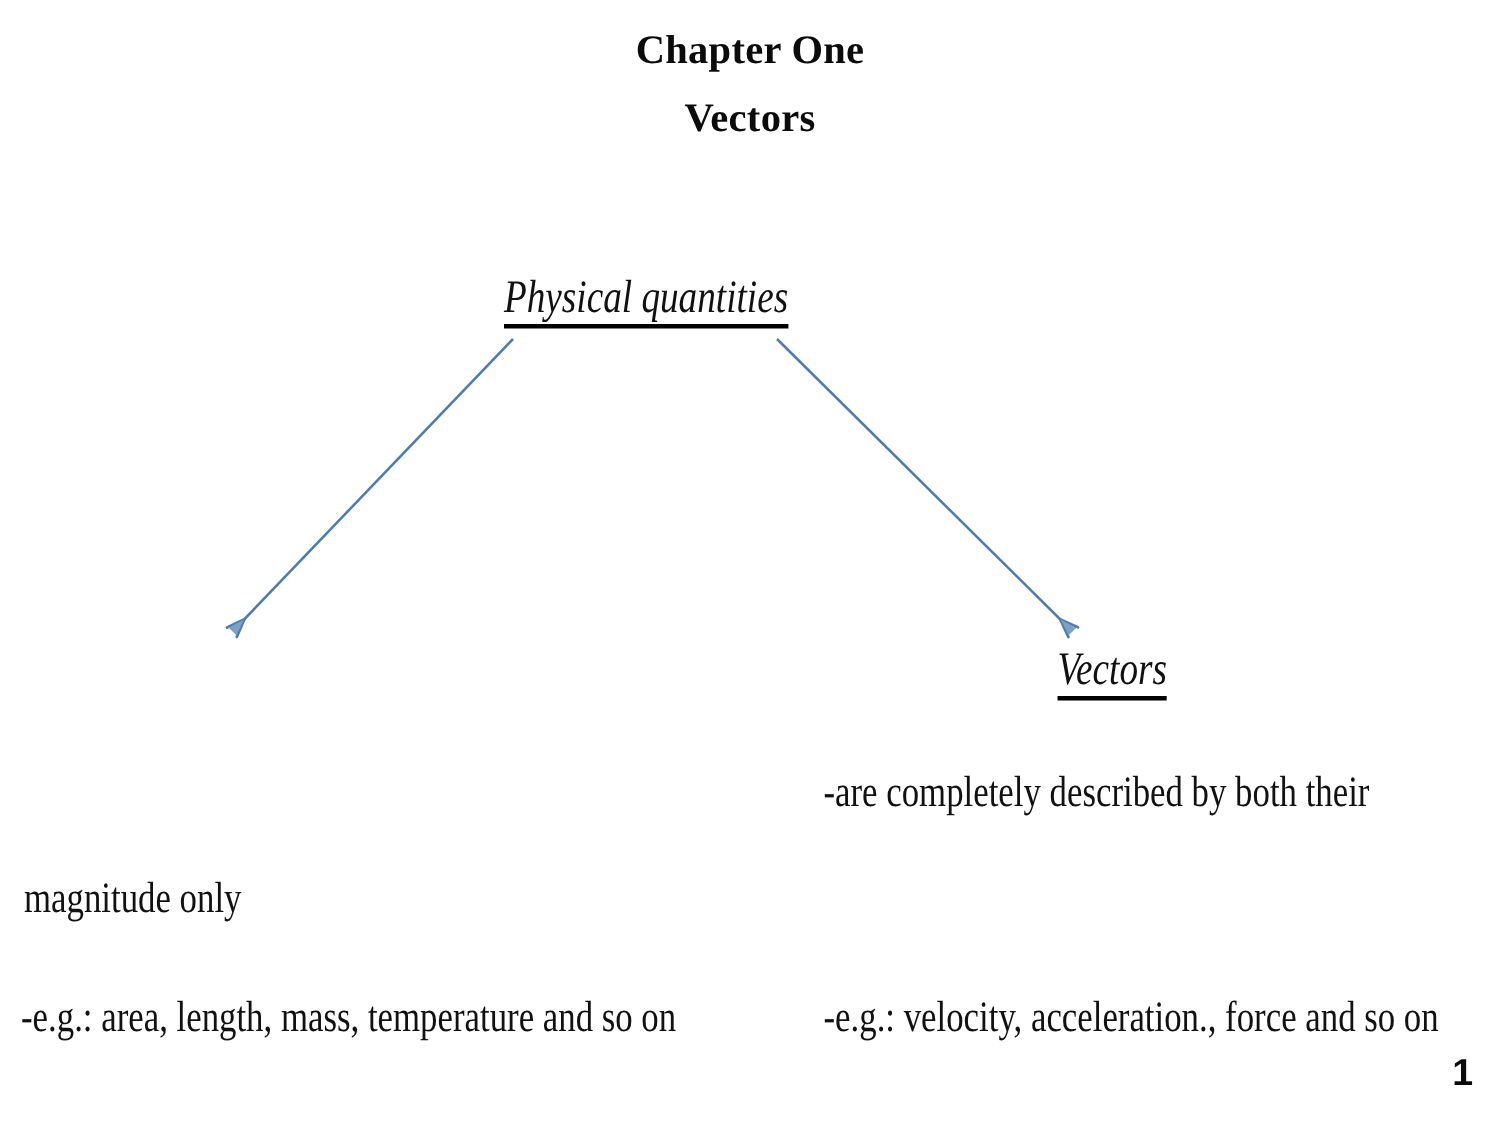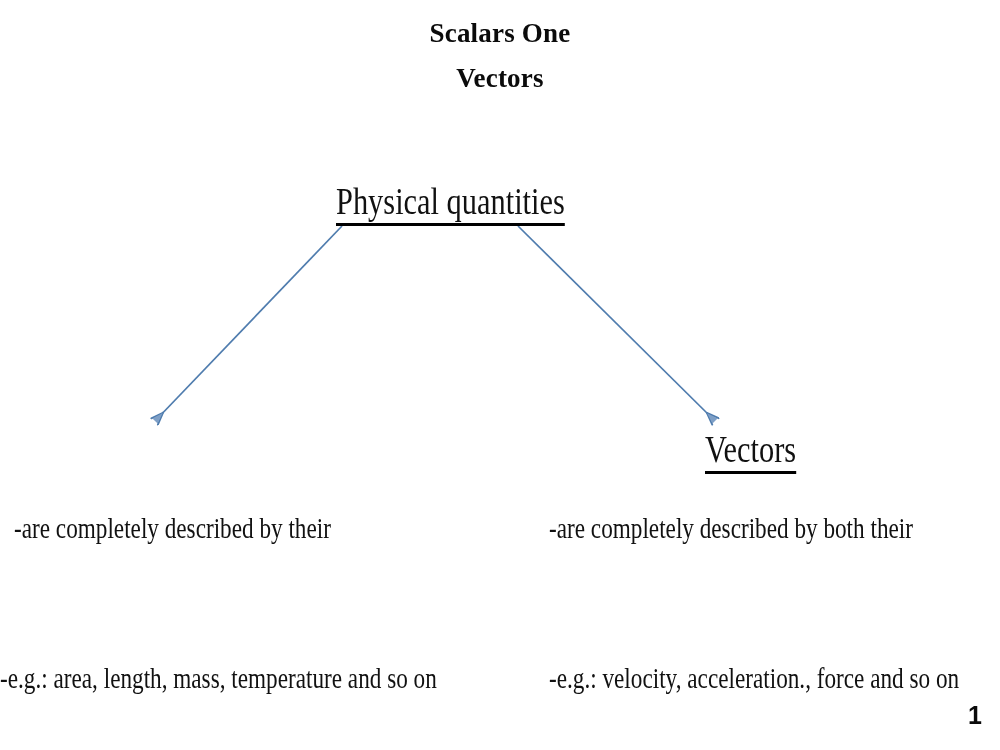--- a/index.html
+++ b/index.html
@@ -60,23 +60,24 @@
   .cond {
     font-family: "Liberation Serif", "DejaVu Serif", serif;
     transform: scaleX(0.80);
     transform-origin: left top;
     white-space: nowrap;
     color: #111111;
   }
 
   .node-label {
     position: absolute;
-    font-size: 38px;
+    font-size: 31px;
     line-height: 1;
     color: #101010;
+    font-style: italic;
   }
   .node-label .cond {
     display: inline-block;
     border-bottom: 3px solid #000000;
     padding-bottom: 3px;
   }
 
   #node-root      { top: 182px; left: 336px; }
   #node-scalars   { top: 430px; left: 108px; }
   #node-vectors   { top: 430px; left: 705px; }
@@ -85,21 +86,21 @@
     position: absolute;
     font-size: 29px;
     line-height: 1;
     color: #111111;
   }
   .body-line .cond { display: inline-block; }
 
   
   #left-line-1 { top: 514px; left: 14px; }
   #left-line-2 { top: 585px; left: 16px; }
-  #left-line-3 { top: 664px; left: 0; }
+  #left-line-3 { top: 664px; left: 14px; }
   
   #right-line-1 { top: 514px; left: 549px; }
   #right-line-2 { top: 585px; left: 565px; }
   #right-line-3 { top: 664px; left: 549px; }
 
   
   #connector-layer {
     position: absolute;
     top: 0;
     left: 0;
@@ -118,21 +119,21 @@
     font-size: 25px;
     line-height: 1;
     color: #0a0a0a;
   }
 </style>
 </head>
 <body>
 
 <div class="slide">
 
-  <div class="hdr-title" id="chapter-title"><span>Scalars One</span></div>
+  <div class="hdr-title" id="chapter-title"><span>Chapter One</span></div>
 
   <div class="hdr-title" id="chapter-subtitle"><span>Vectors</span></div>
 
 
   <svg id="connector-layer" viewBox="0 0 1000 750">
     <defs>
       <marker id="arrowhead-left" markerWidth="14" markerHeight="14" refX="11" refY="5.2" orient="auto" markerUnits="userSpaceOnUse">
         <path d="M1,5.2 L13,0.7 M1,5.2 L13,9.7" fill="none" stroke="#4f7cae" stroke-width="1.9" stroke-linecap="round"></path>
         <path d="M1.4,5.2 L12.4,1.6 L12.4,8.8 Z" fill="#7e9fc6" stroke="none"></path>
       </marker>
@@ -145,21 +146,21 @@
     <line x1="342" y1="226" x2="156" y2="420" stroke="#4f7cae" stroke-width="1.7" marker-end="url(#arrowhead-left)"></line>
 
     <line x1="518" y1="226" x2="714" y2="420" stroke="#4f7cae" stroke-width="1.7" marker-end="url(#arrowhead-right)"></line>
   </svg>
 
   <div class="node-label" id="node-root"><span class="cond">Physical quantities</span></div>
 
 
   <div class="node-label" id="node-vectors"><span class="cond">Vectors</span></div>
 
-  <div class="body-line" id="left-line-1"><span class="cond">-are completely described by their</span></div>
+  <div class="body-line" id="left-line-2"><span class="cond">magnitude only</span></div>
   <div class="body-line" id="left-line-3"><span class="cond">-e.g.: area, length, mass, temperature and so on</span></div>
 
   <div class="body-line" id="right-line-1"><span class="cond">-are completely described by both their</span></div>
   <div class="body-line" id="right-line-3"><span class="cond">-e.g.: velocity, acceleration., force and so on</span></div>
 
   <div id="page-number">1</div>
 
 </div>
 
 </body></html>

